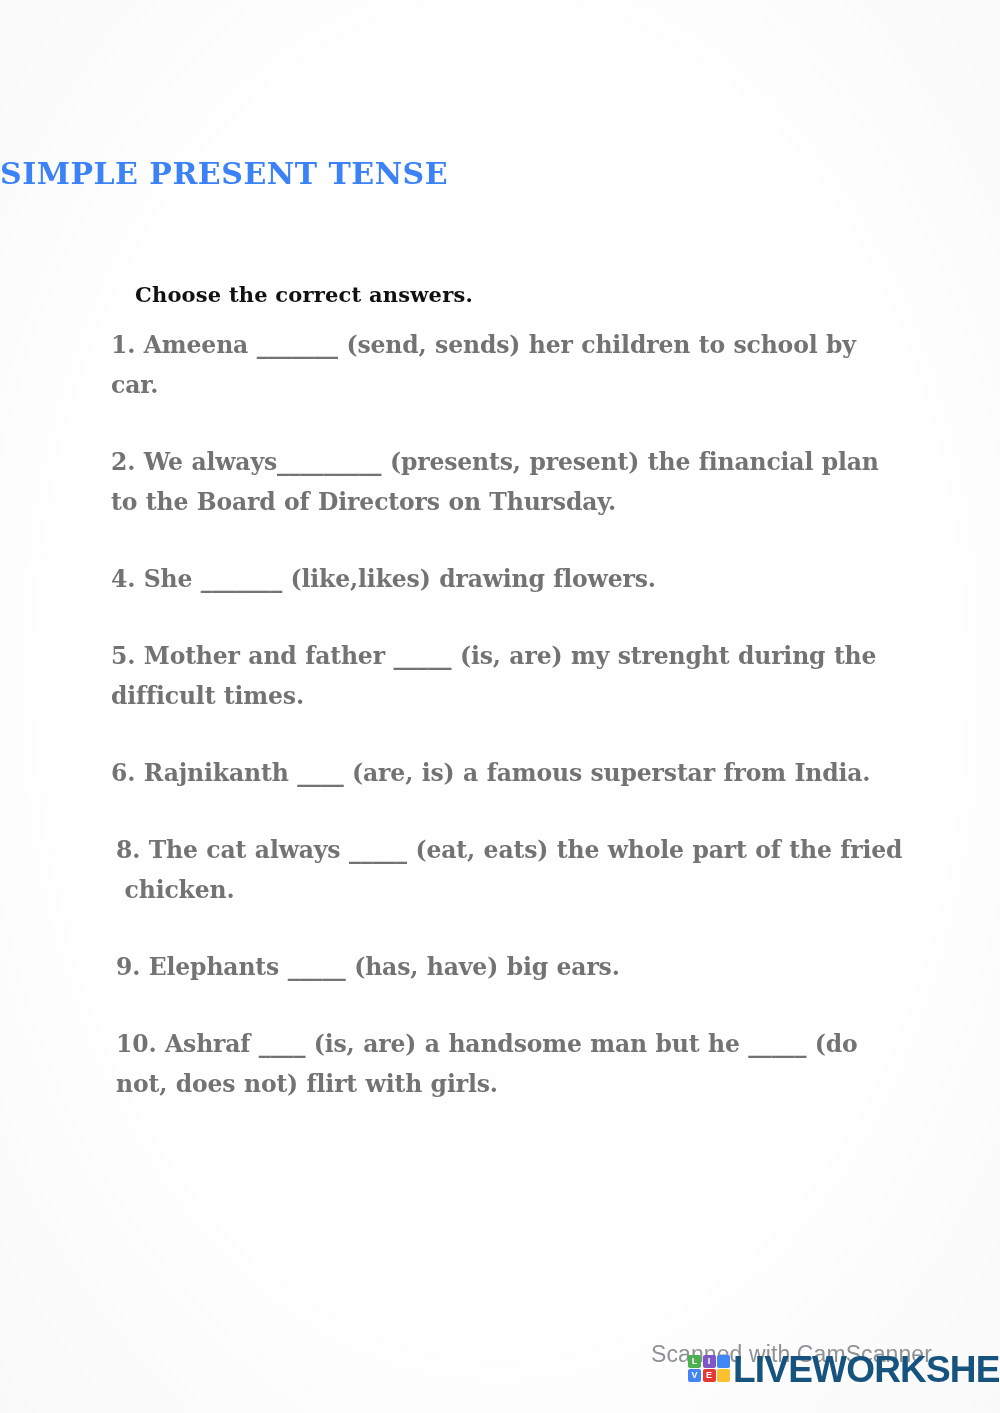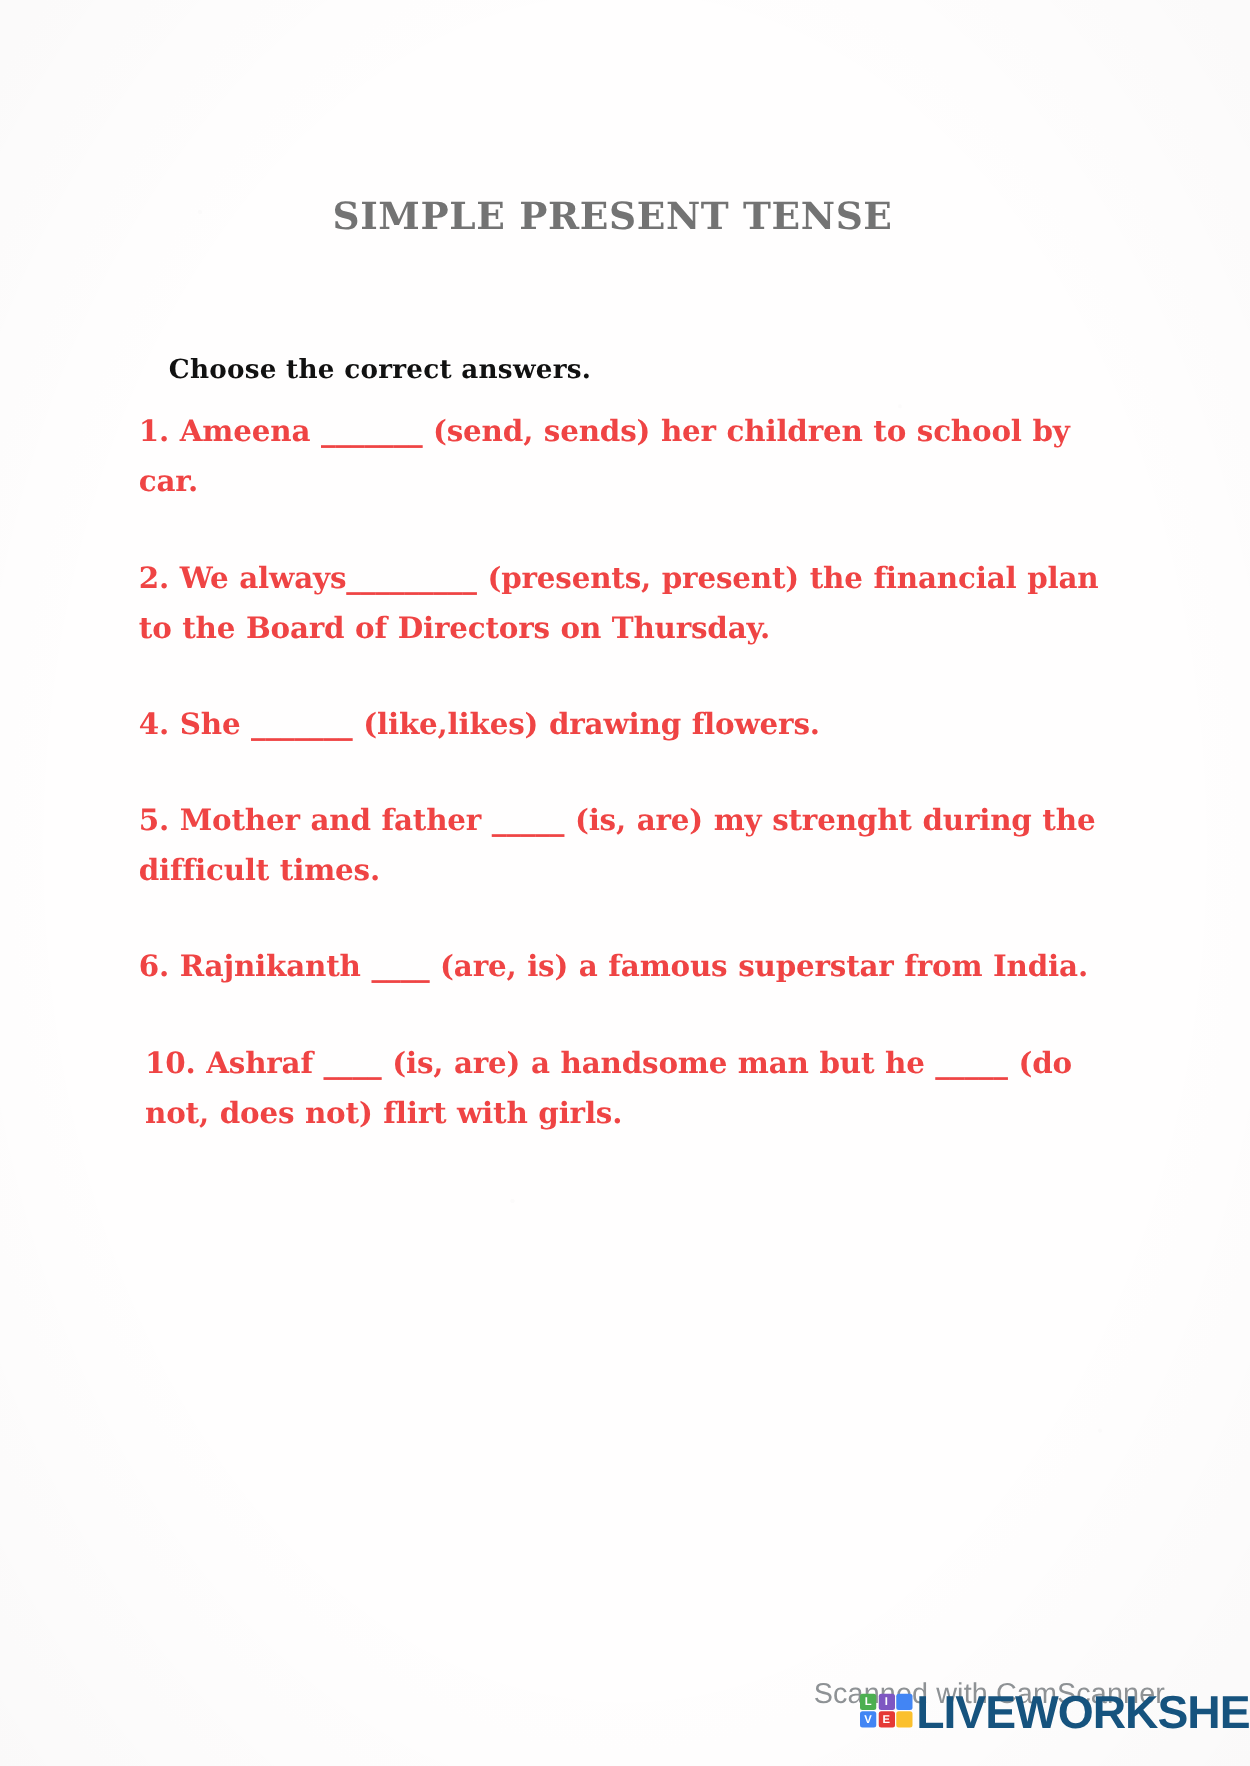--- a/index.html
+++ b/index.html
@@ -37,26 +37,26 @@
       radial-gradient(circle at 88% 81%, rgba(0,0,0,0.012) 0 1.3px, rgba(0,0,0,0) 2px),
       radial-gradient(ellipse at 50% 48%, rgba(255,255,255,0) 62%, rgba(0,0,0,0.018) 100%);
   }
 
   
   #worksheet-title {
     position: absolute;
     top: 136px;
     left: 0;
     width: 980px;
-    text-align: center;
+    text-align: left;
     font-family: "DejaVu Serif", "Liberation Serif", serif;
     font-weight: 700;
     font-size: 30px;
     letter-spacing: 0.5px;
-    color: #737373;
+    color: #3b82f6;
     white-space: nowrap;
   }
 
   
   #instruction-line {
     position: absolute;
     top: 238px;
     left: 135px;
     font-family: "DejaVu Serif", "Liberation Serif", serif;
     font-weight: 700;
@@ -72,21 +72,21 @@
     top: 325px;
     left: 111px;
     width: 800px;
   }
 
   .question-item {
     font-family: "DejaVu Serif", "Liberation Serif", serif;
     font-weight: 700;
     font-size: 23.5px;
     line-height: 40px;
-    color: #ef4444;
+    color: #737373;
     margin: 0 0 37px 0;
     letter-spacing: -0.15px;
     white-space: pre-wrap;
     word-spacing: 0.5px;
   }
   .question-item:last-child { margin-bottom: 16px; }
 
   
   .q-nudge-right { padding-left: 5px; }
 
@@ -161,20 +161,23 @@
   <h1 id="worksheet-title">SIMPLE PRESENT TENSE</h1>
 
   <div id="instruction-line">Choose the correct answers.</div>
 
   <div id="question-list">
     <p class="question-item">1. Ameena _______ (send, sends) her children to school by car.</p>
     <p class="question-item">2. We always_________ (presents, present) the financial plan to the Board of Directors on Thursday.</p>
     <p class="question-item">4. She _______ (like,likes) drawing flowers.</p>
     <p class="question-item">5. Mother and father _____ (is, are) my strenght during the difficult times.</p>
     <p class="question-item">6. Rajnikanth ____ (are, is) a famous superstar from India.</p>
+    <p class="question-item q-nudge-right">8. The cat always _____ (eat, eats) the whole part of the fried
+ chicken.</p>
+    <p class="question-item q-nudge-right">9. Elephants _____ (has, have) big ears.</p>
     <p class="question-item q-nudge-right">10. Ashraf ____ (is, are) a handsome man but he _____ (do not, does not) flirt with girls.</p>
   </div>
 
   <div id="watermark-layer">
 
     <div id="camscanner-watermark" style="color: rgb(142, 146, 149);">Scanned with CamScanner</div>
 
     <div id="liveworksheets-watermark">
       <div id="liveworksheets-logo">
         <span class="logo-tile" style="background-color: rgb(76, 175, 80);">L</span>

